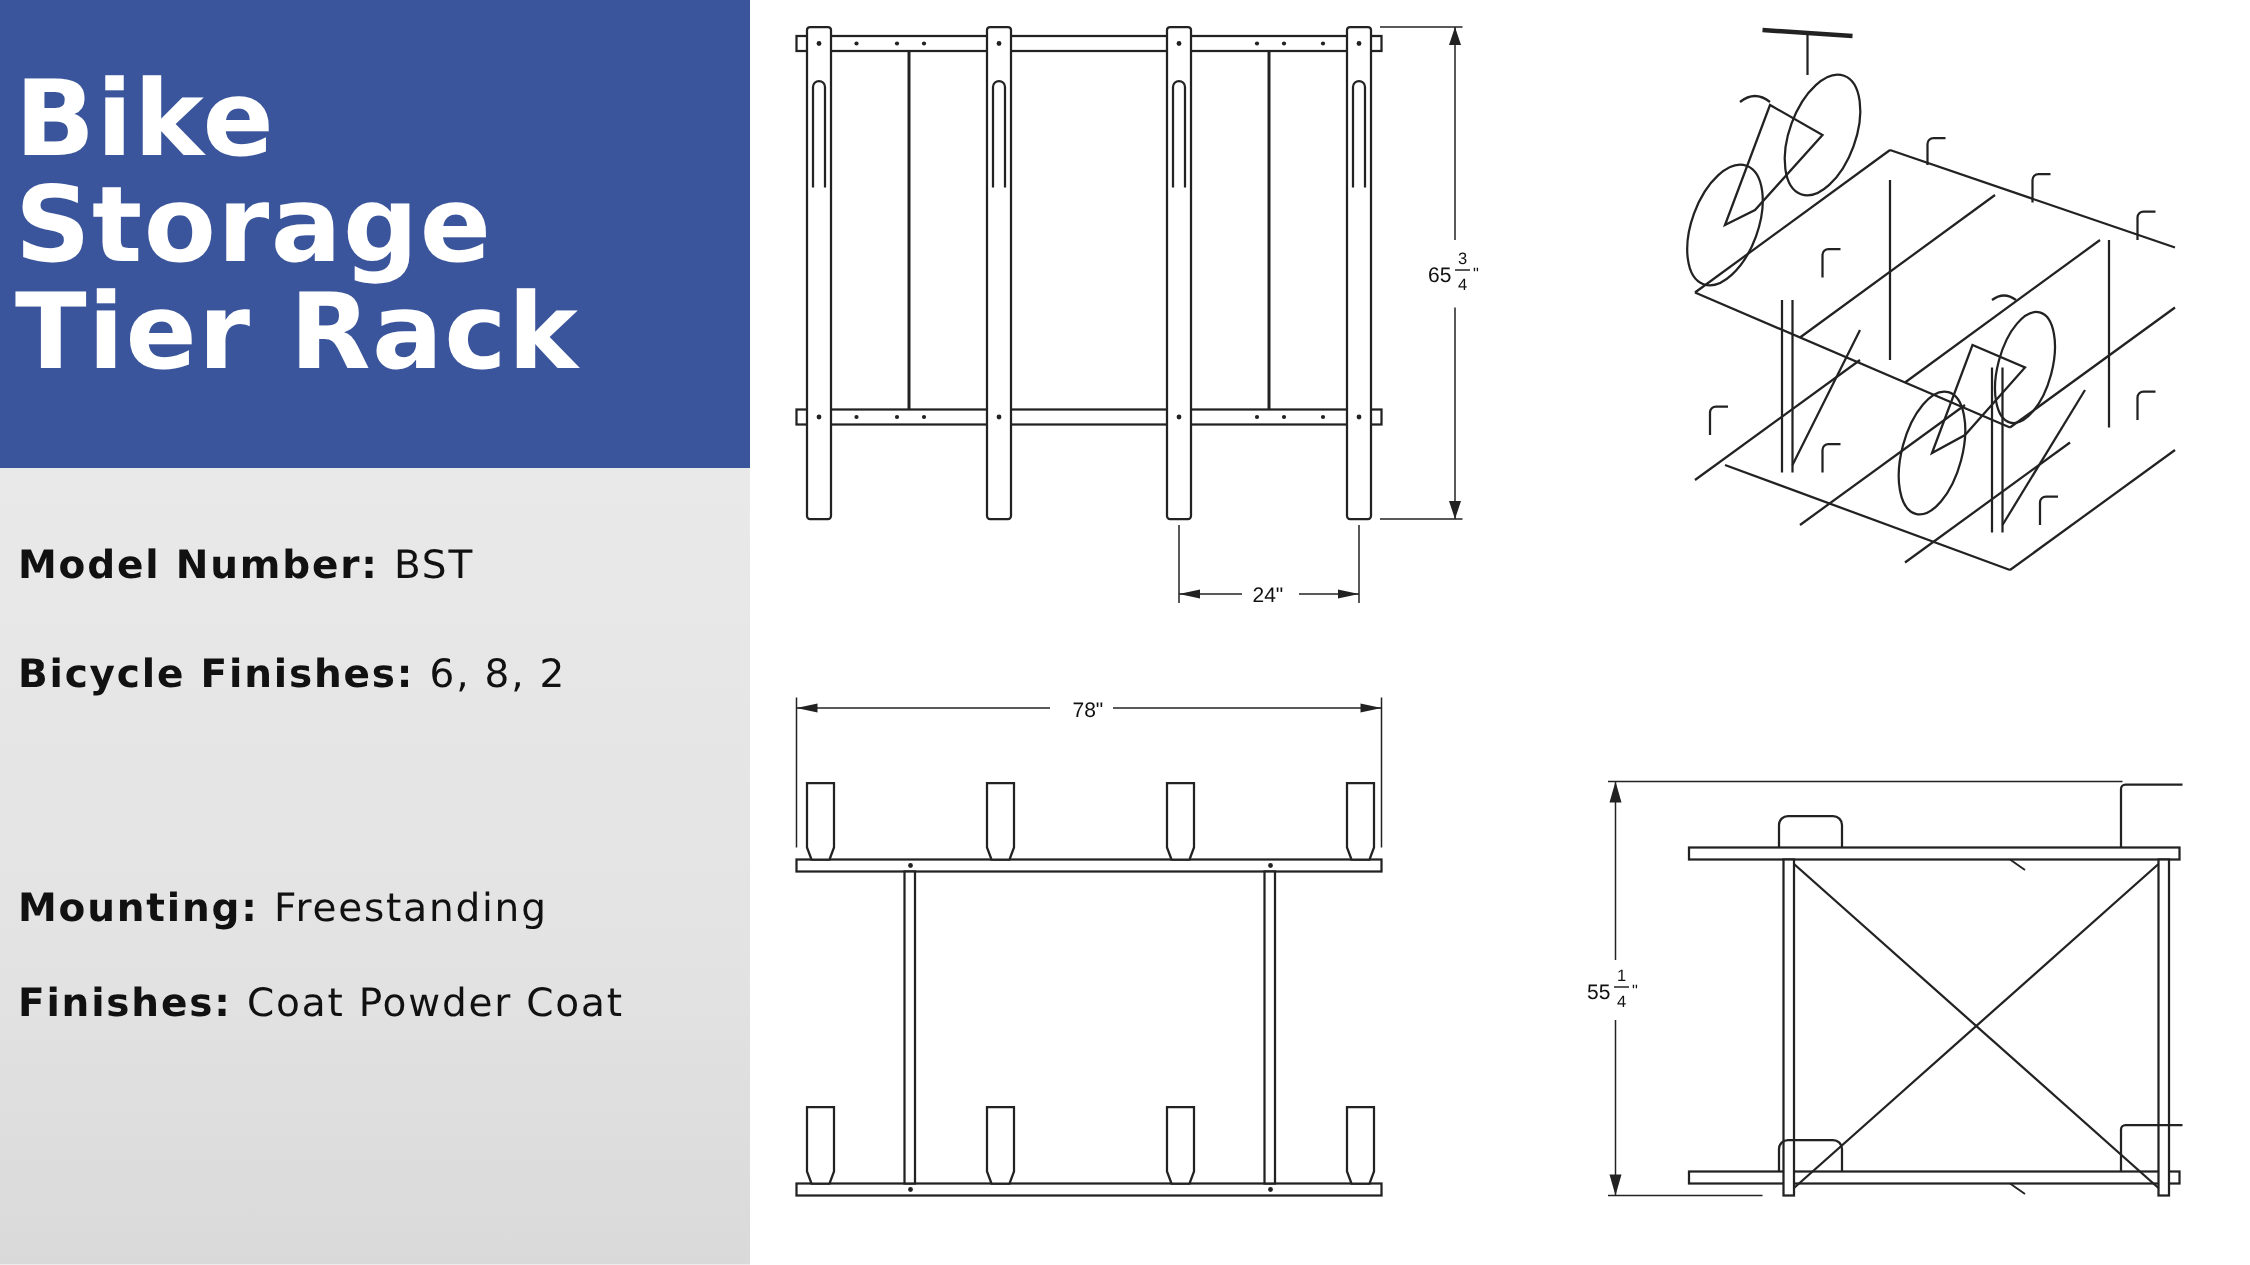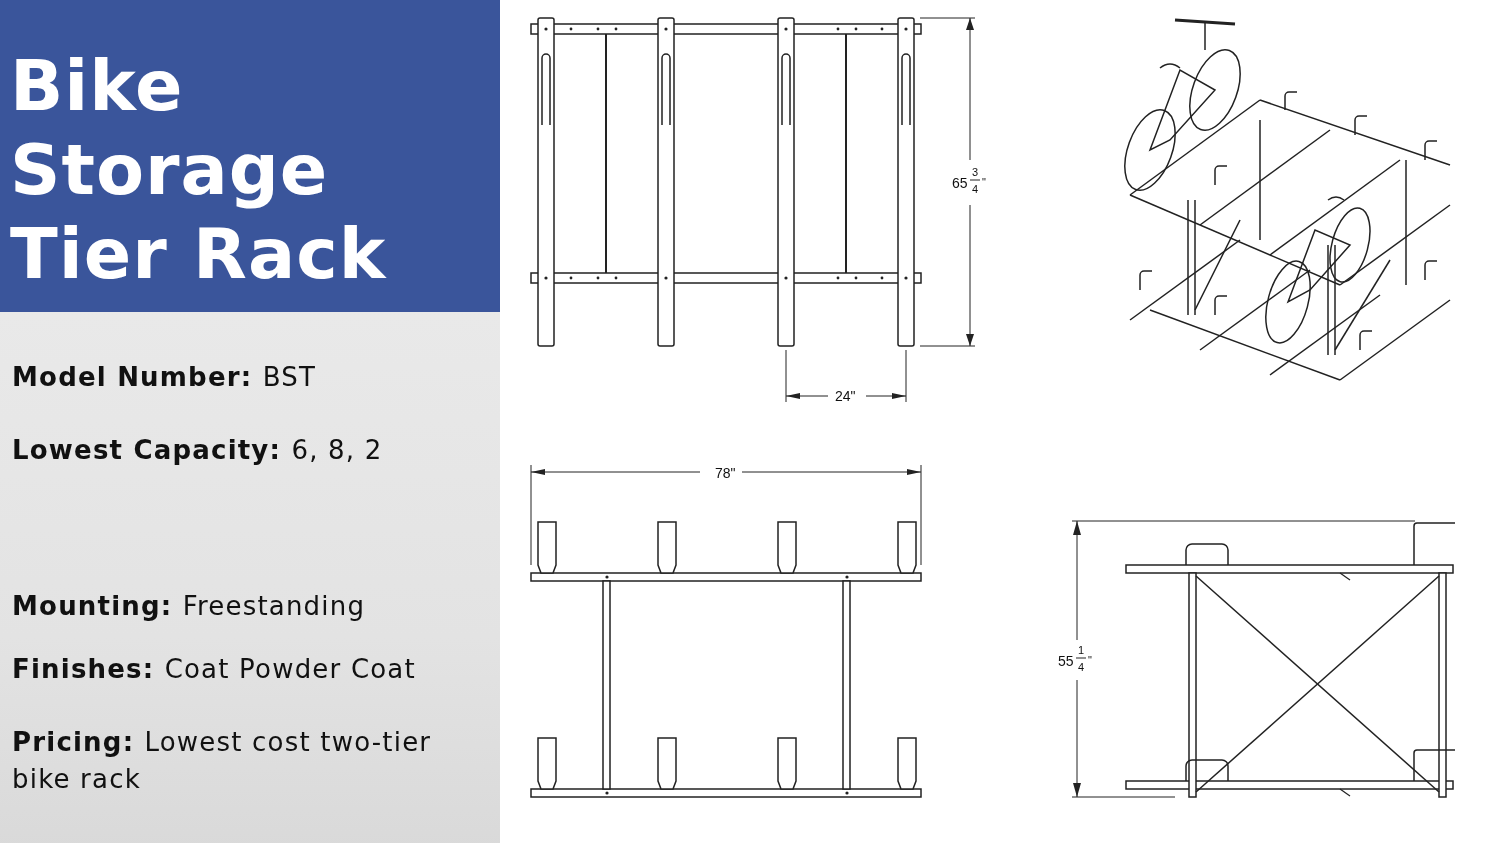--- a/index.html
+++ b/index.html
@@ -7,21 +7,21 @@
     body { position: relative; font-family: "DejaVu Sans", sans-serif; }
 
     .left-panel { position: absolute; left: 0; top: 0; width: 500px; height: 843px; }
     .title-box {
       position: absolute; left: 0; top: 0; width: 500px; height: 312px;
       background: #3a559b;
     }
     .title {
       position: absolute; left: 10px; top: 44px;
       color: #ffffff; font-family: "DejaVu Sans", sans-serif; font-weight: bold;
-      font-size: 70px; line-height: 84px; letter-spacing: 1px;
+      font-size: 70px; line-height: 71px; letter-spacing: 1px;
     }
     .specs-box {
       position: absolute; left: 0; top: 312px; width: 500px; height: 541px;
       background: linear-gradient(180deg, #e9e9e9 0%, #e3e3e3 60%, #d9d9d9 100%);
     }
     .spec {
       position: absolute; left: 12px; width: 480px;
       font-family: "DejaVu Sans", sans-serif; font-size: 26px; line-height: 37px;
       color: #111111; letter-spacing: 1.2px;
     }
@@ -39,30 +39,27 @@
     <div class="title">
       <div>Bike Storage</div>
       <div>Tier Rack</div>
     </div>
   </div>
   <div class="specs-box">
     <div class="spec" style="top:47px;">
       <span class="label">Model Number</span><span class="label">: </span><span class="value">BST</span>
     </div>
     <div class="spec" style="top:120px;">
-      <span class="label">Lowest Capacity</span><span class="label">: </span><span class="value">6, 8, 2</span>
+      <span class="label">Bicycle Finishes</span><span class="label">: </span><span class="value">6, 8, 2</span>
     </div>
     <div class="spec" style="top:276px;">
       <span class="label">Mounting</span><span class="label">: </span><span class="value">Freestanding</span>
     </div>
     <div class="spec" style="top:339px;">
       <span class="label">Finishes</span><span class="label">: </span><span class="value">Coat Powder Coat</span>
-    </div>
-    <div class="spec" style="top:412px; width:440px;">
-      <span class="label">Pricing</span><span class="label">: </span><span class="value">Lowest cost two-tier bike rack</span>
     </div>
   </div>
 </div>
 
 <svg class="drawing" style="left:520px; top:0;" width="480" height="420" viewBox="0 0 480 420">
   <g stroke="#222" stroke-width="1.5" fill="none">
 
     <rect x="11" y="24" width="390" height="10" fill="#fff"></rect>
 
     <rect x="11" y="273" width="390" height="10" fill="#fff"></rect>

